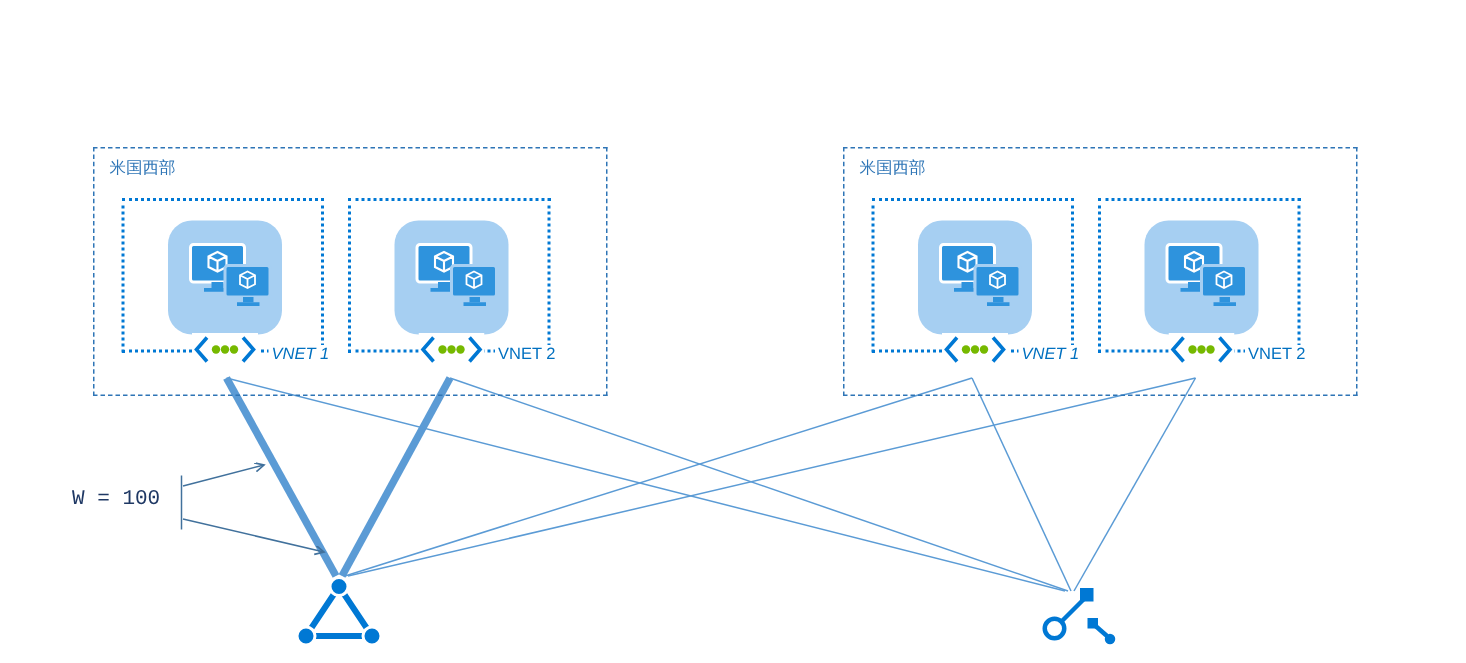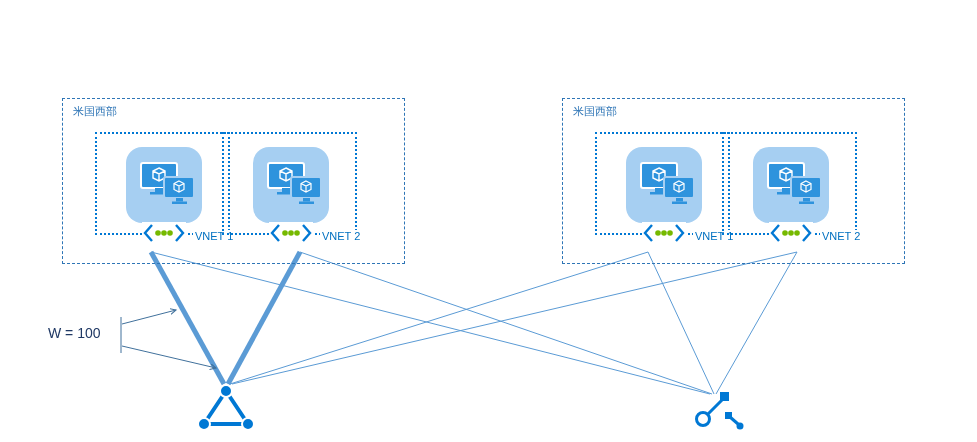--- a/index.html
+++ b/index.html
@@ -5,33 +5,33 @@
   * { margin:0; padding:0; box-sizing:border-box; }
   html,body { background:#ffffff; font-family:"Liberation Sans", sans-serif; }
   .canvas { position:relative; width:977px; height:442px; background:#ffffff; overflow:hidden;margin-top:22px; }
 
   .overlay { position:absolute; left:0; top:0; width:977px; height:442px; z-index:1; pointer-events:none; }
 
   .region { position:absolute; border:1px dashed #2E75B6; z-index:2; }
   .region-label { position:absolute; left:10px; top:5px; font-size:11px; color:#2E75B6; white-space:nowrap; }
 
   .vnet-box { position:absolute; width:135px; height:103px; border:2px dotted #0078D4; }
-  .vnet-box.pos-a { left:32px; top:33px; }
-  .vnet-box.pos-b { left:159px; top:33px; }
+  .vnet-box.pos-a { left:18px; top:33px;font-style:italic; }
+  .vnet-box.pos-b { left:169px; top:33px; }
 
   .vnet-inner { position:absolute; left:29px; top:13px; width:76px; height:76px;
                 border-radius:16px; background:#A6CFF2; }
 
   .peering { position:absolute; left:45px; bottom:-11px; width:44px; height:22px; }
 
   .vnet-label { position:absolute; left:96px; top:96px; font-size:11px; line-height:13px;
                 color:#0070C0; background:#ffffff; padding:0 2px; white-space:nowrap; }
 
   .weight-label { position:absolute; left:48px; top:303px; font-size:14px; color:#1F3864;
-                  z-index:2; white-space:nowrap; }
+                  z-index:2; white-space:nowrap;font-family:Liberation Mono, monospace; }
 
   .hub-icon { position:absolute; left:194px; top:362px; z-index:2; }
   .remote-icon { position:absolute; left:692px; top:368px; z-index:2; }
 </style>
 </head>
 <body>
 
 <div class="canvas">
 
   <svg class="overlay" width="977" height="442" viewBox="0 0 977 442">

